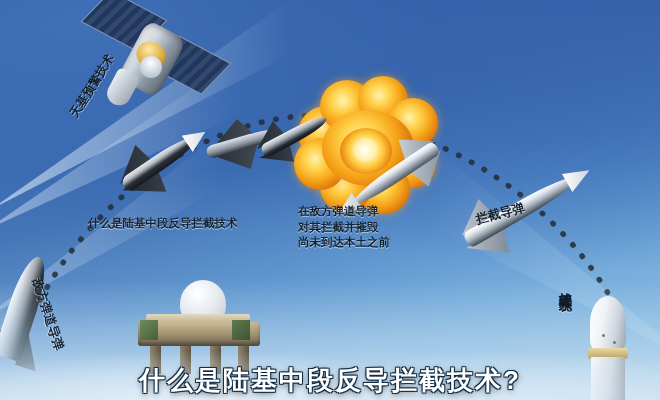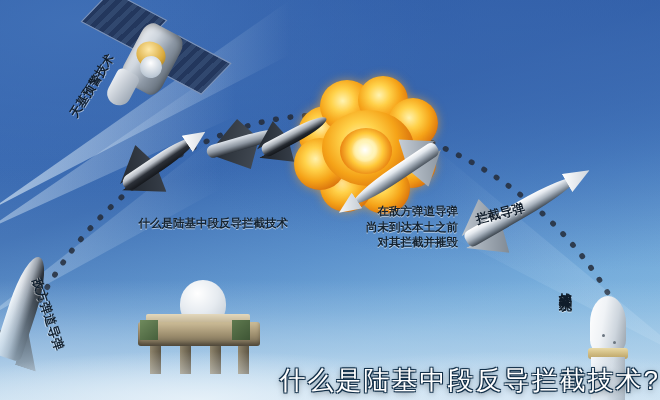--- a/index.html
+++ b/index.html
@@ -140,39 +140,39 @@
      background:linear-gradient(100deg,#f7f9fb,#d2dae2 55%,#8d98a3 100%);}
   .lz-dot{position:absolute;width:3px;height:3px;border-radius:50%;background:#6b7680;}
 
   
   #jet{left:196px;top:118px;width:96px;height:52px;transform:rotate(-16deg);}
   .jet-body{position:absolute;left:10px;top:18px;width:76px;height:13px;border-radius:8px 50% 50% 8px;
      background:linear-gradient(to bottom,#dfe5ec,#8d96a1 55%,#2d333b 100%);}
   .jet-wing{position:absolute;background:linear-gradient(120deg,#262c34,#474f59);}
   .jw1{left:16px;top:0px;width:46px;height:22px;clip-path:polygon(100% 100%,0 100%,70% 0);}
   .jw2{left:14px;top:28px;width:48px;height:24px;clip-path:polygon(100% 0,0 0,70% 100%);}
-  .para{position:absolute;text-align:right;line-height:1.35;font-size:11.5px;
+  .para{position:absolute;text-align:left;line-height:1.35;font-size:11.5px;
         color:#14222f;font-weight:bold;text-shadow:0 1px 0 rgba(255,255,255,.55);font-family:Liberation Serif, serif;}
   .para div{white-space:nowrap;}
 
   #lblSpaceWarn{position:absolute;left:66px;top:112px;transform:rotate(-58deg);transform-origin:left top;
      font-size:12px;font-weight:bold;color:#101d2b;text-shadow:0 1px 0 rgba(255,255,255,.5);white-space:nowrap;}
   #lblEnemy{position:absolute;left:44px;top:276px;transform:rotate(72deg);transform-origin:left top;
      font-size:12.5px;font-weight:bold;color:#132231;text-shadow:0 1px 0 rgba(255,255,255,.5);white-space:nowrap;}
   #lblInterceptor{position:absolute;left:474px;top:212px;transform:rotate(-14deg);transform-origin:left top;
      font-size:12.5px;font-weight:bold;color:#101d2b;text-shadow:0 1px 0 rgba(255,255,255,.45);white-space:nowrap;}
   #lblBattle{position:absolute;left:556px;top:282px;writing-mode:vertical-rl;text-orientation:upright;
      font-size:13px;font-weight:bold;color:#101d2b;letter-spacing:1px;
      text-shadow:0 1px 0 rgba(255,255,255,.45);}
 
   #paraRadar{left:88px;top:216px;width:200px;}
   #paraIntercept{left:298px;top:204px;width:160px;}
 
-  #bigTitle{position:absolute;left:0;right:0;bottom:2px;text-align:right;
-     font-size:26px;font-weight:normal;color:#ffffff;letter-spacing:2px;
+  #bigTitle{position:absolute;left:0;right:0;bottom:2px;text-align:center;
+     font-size:26px;font-weight:bold;color:#ffffff;letter-spacing:2px;
      text-shadow:0 0 2px #0d2237, 1px 1px 0 #14344f, -1px 1px 0 #14344f, 1px -1px 0 #14344f,
                  -1px -1px 0 #14344f, 0 2px 6px rgba(0,0,0,.55);}
 </style>
 </head>
 <body>
 
 <div id="stage">
 
   <div class="sky-wash"></div>
   <div class="wedge w1"></div>
@@ -277,19 +277,19 @@
   <div id="lblInterceptor">拦截导弹</div>
 
   <div id="lblBattle">战斗管理系统</div>
 
   <div class="para" id="paraRadar">
     <div>什么是陆基中段反导拦截技术</div>
   </div>
 
   <div class="para" id="paraIntercept">
     <div>在敌方弹道导弹</div>
+    <div>对其拦截并摧毁</div>
     <div>尚未到达本土之前</div>
-    <div>对其拦截并摧毁</div>
   </div>
 
   <div id="bigTitle">什么是陆基中段反导拦截技术?</div>
 
 </div>
 
 </body></html>

